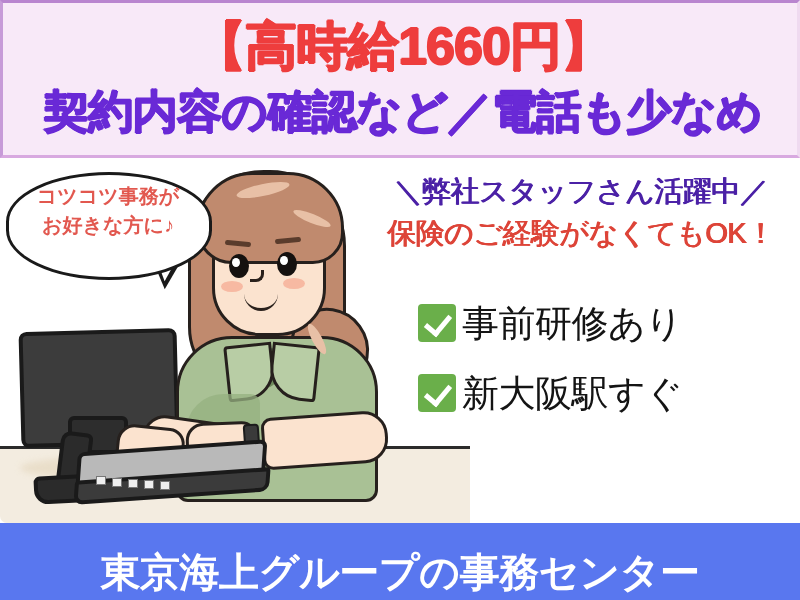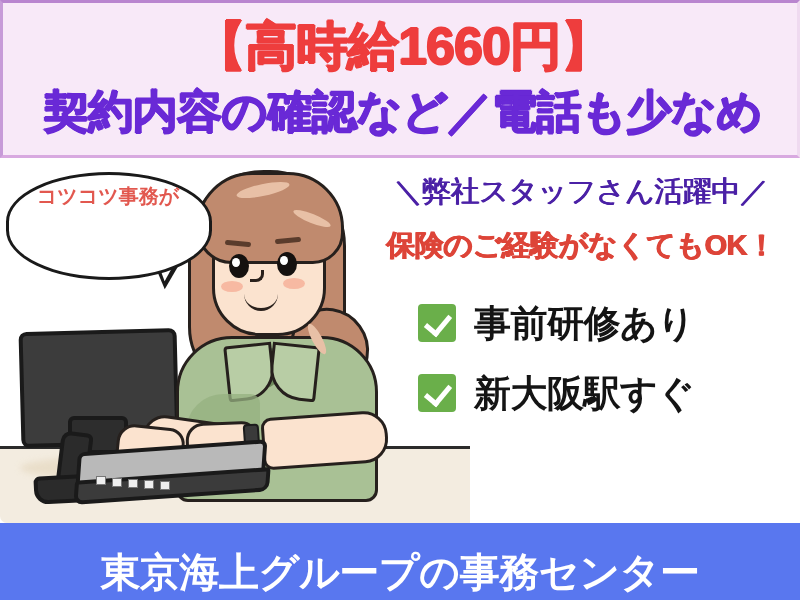--- a/index.html
+++ b/index.html
@@ -443,26 +443,26 @@
     text-align: center;
     color: #4b21a6;
     font-size: 29px;
     font-weight: normal;
     letter-spacing: -0.5px;
     white-space: nowrap;
     text-shadow: 0.6px 0 0 #4b21a6, -0.6px 0 0 #4b21a6;
   }
   .tag-line-2 {
     position: absolute;
-    left: 0; top: 68px;
+    left: 0; top: 56px;
     width: 438px;
     text-align: center;
     color: #dd4438;
     font-size: 29px;
-    font-weight: bold;
+    font-weight: normal;
     letter-spacing: -0.5px;
     white-space: nowrap;
     text-shadow: 0.6px 0 0 #dd4438, -0.6px 0 0 #dd4438;
   }
   .feature-list {
     position: absolute;
     left: 56px; top: 130px;
     width: 382px;
   }
   .feature-item {
@@ -483,25 +483,24 @@
     position: absolute;
     left: 12px; top: 6px;
     width: 11px; height: 20px;
     border-right: 5px solid #ffffff;
     border-bottom: 5px solid #ffffff;
     transform: rotate(40deg);
   }
   .feature-label {
     color: #141414;
     font-size: 37px;
-    font-weight: bold;
+    font-weight: normal;
     letter-spacing: -0.5px;
     white-space: nowrap;
     line-height: 1;
-    margin-left: 12px;
   }
 
   
   .footer-band {
     position: absolute;
     left: 0; top: 523px;
     width: 800px;
     height: 99px;
     background: #5977ef;
     display: flex;
@@ -584,20 +583,21 @@
       <div class="key-dot" style="left:96px;top:318px;"></div>
       <div class="key-dot" style="left:112px;top:320px;"></div>
       <div class="key-dot" style="left:128px;top:321px;"></div>
       <div class="key-dot" style="left:144px;top:322px;"></div>
       <div class="key-dot" style="left:160px;top:323px;"></div>
 
       <div class="bubble-tail"></div>
       <div class="bubble"></div>
       <div class="bubble-text">
         <span>コツコツ事務が</span>
+        <span>お好きな方に♪</span>
       </div>
     </div>
 
     <div class="right-col">
       <div class="tag-line-1">＼弊社スタッフさん活躍中／</div>
       <div class="tag-line-2">保険のご経験がなくてもOK！</div>
 
       <div class="feature-list">
         <div class="feature-item">
           <span class="check-box"></span>

